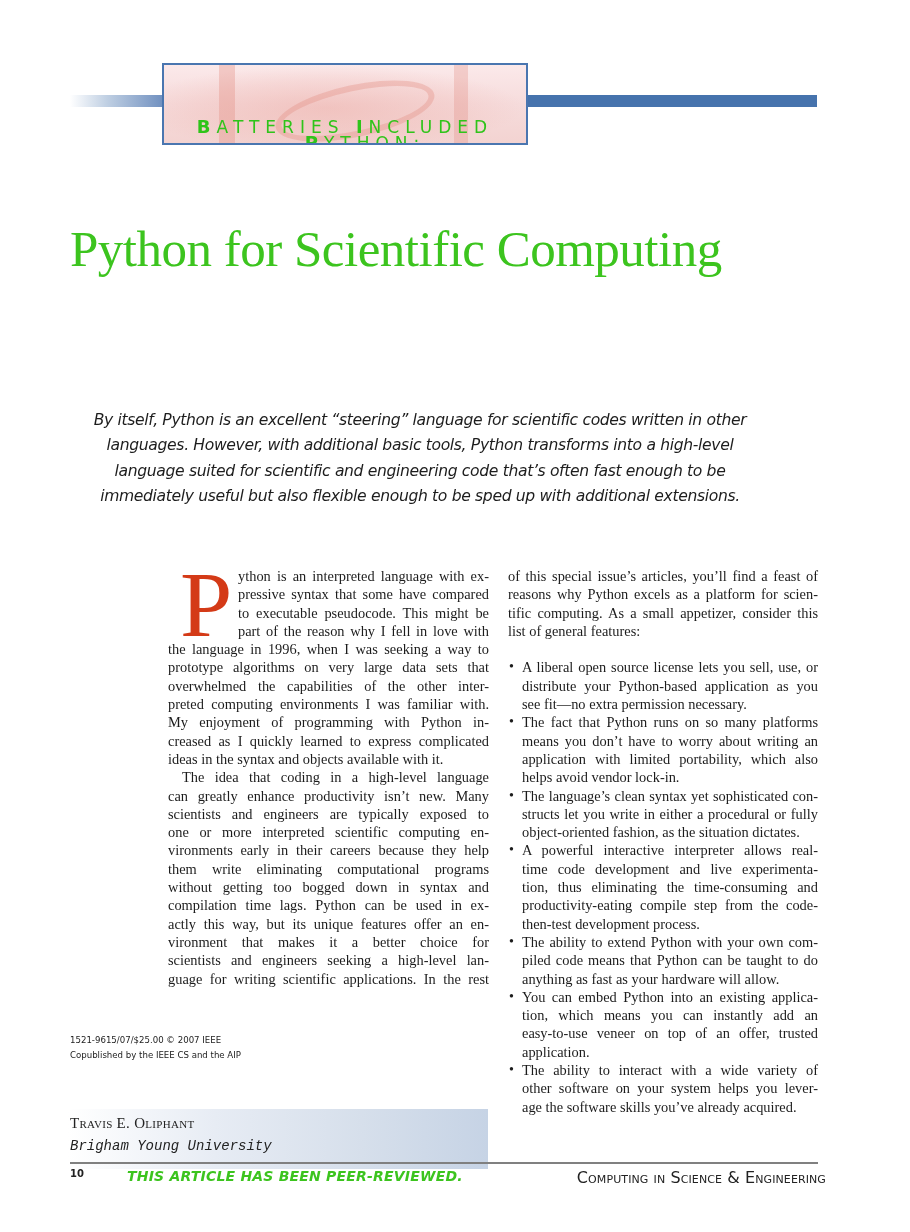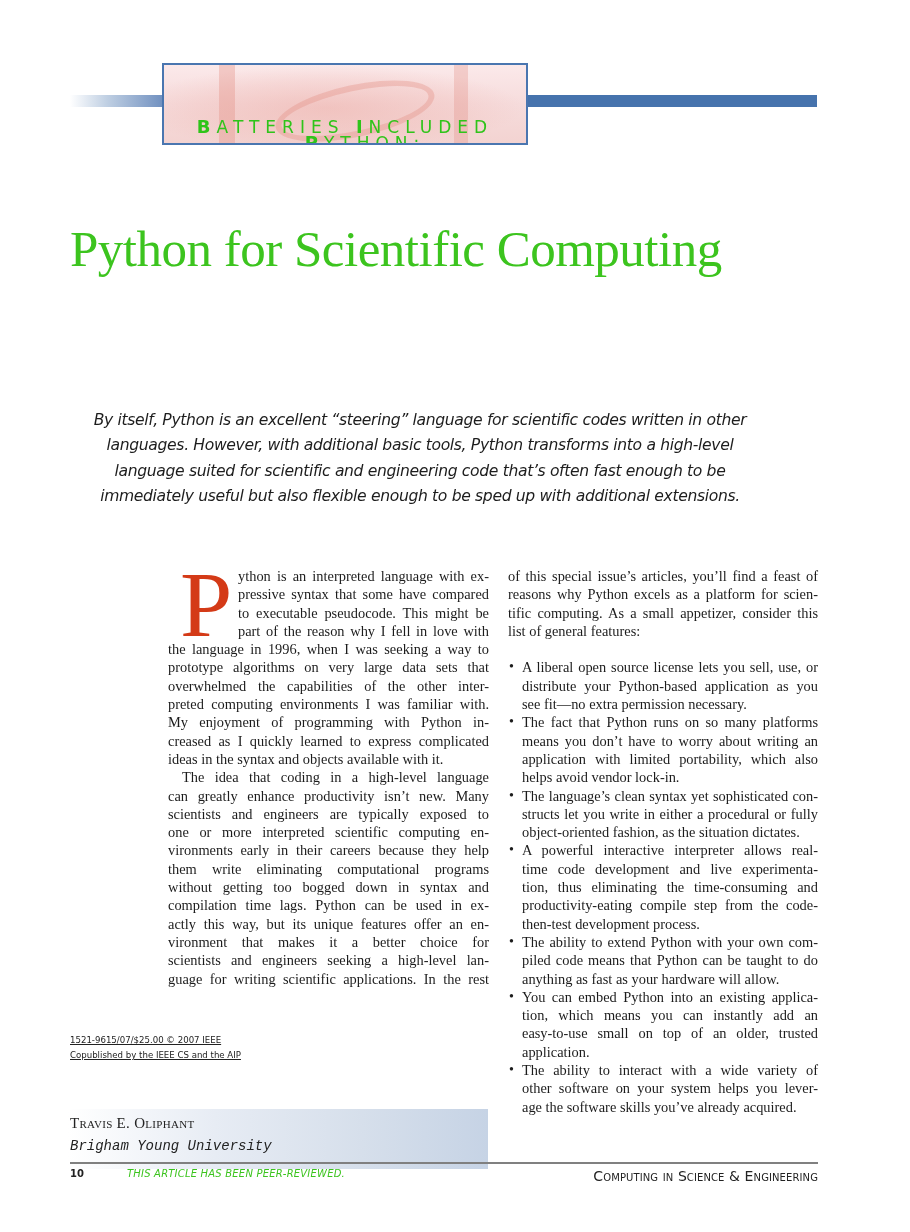--- a/index.html
+++ b/index.html
@@ -41,31 +41,31 @@
     .ln.last { text-align-last: left; }
     .dropcap { position: absolute; left: 12px; top: 2px; font-size: 94px; line-height: 70px; color: #d43a17; font-family: "Liberation Serif", serif; }
     .indent-block .ln { padding-left: 70px; }
     .ln.para-indent { text-indent: 14px; }
 
     .bullets { margin-top: 18.3px; }
     .bullet { position: relative; padding-left: 14px; }
     .bullet .dot { position: absolute; left: 1px; top: 0; font-size: 14px; }
 
     
-    .copyright { position: absolute; left: 70px; top: 1033px; font-family: "DejaVu Sans", sans-serif; font-size: 8.6px; line-height: 15px; color: #222; text-decoration: underline; }
+    .copyright { position: absolute; left: 70px; top: 1033px; font-family: "DejaVu Sans", sans-serif; font-size: 8.6px; line-height: 15px; color: #222; }
     .author-box { position: absolute; left: 68px; top: 1065px; width: 420px; height: 60px;
       background: linear-gradient(to right, #ffffff 0%, #e7ecf4 35%, #d6dfeb 70%, #c6d3e5 100%); margin-top: 44px; }
     .author-name { position: absolute; left: 2px; top: 6px; font-size: 15px; letter-spacing: 0.3px; color: #222; font-variant: small-caps; }
     .author-affil { position: absolute; left: 2px; top: 29px; font-size: 14px; font-style: italic; color: #222; font-family: Liberation Mono, monospace; }
 
     
     .footer-rule { position: absolute; left: 70px; top: 1162px; width: 748px; height: 2px; background: #808080; }
     .page-num { position: absolute; left: 70px; top: 1168px; font-family: "DejaVu Sans", sans-serif; font-weight: bold; font-size: 10px; color: #222; }
-    .peer { position: absolute; left: 127px; top: 1168px; font-family: "DejaVu Sans", sans-serif; font-style: italic; font-weight: normal; font-size: 10px; color: #3cc41e; letter-spacing: 0.2px; }
-    .journal { position: absolute; right: 92px; top: 1168px; font-family: "DejaVu Sans", sans-serif; font-size: 14px; color: #222; font-variant: small-caps; letter-spacing: 0.1px; }
+    .peer { position: absolute; left: 127px; top: 1168px; font-family: "DejaVu Sans", sans-serif; font-style: italic; font-weight: bold; font-size: 14px; color: #3cc41e; letter-spacing: 0.2px; }
+    .journal { position: absolute; right: 84px; top: 1168px; font-family: "DejaVu Sans", sans-serif; font-size: 16px; color: #222; font-variant: small-caps; letter-spacing: 0.1px; }
   </style>
 </head>
 <body>
 
 <div class="band-left"></div>
 <div class="band-right"></div>
 <div class="dept-box">
   <div class="deco1"></div>
   <div class="deco2"></div>
   <div class="deco3"></div>
@@ -148,21 +148,21 @@
     <div class="bullet">
       <span class="dot">•</span>
       <span class="ln">The ability to extend Python with your own com-</span>
       <span class="ln">piled code means that Python can be taught to do</span>
       <span class="ln last">anything as fast as your hardware will allow.</span>
     </div>
     <div class="bullet">
       <span class="dot">•</span>
       <span class="ln">You can embed Python into an existing applica-</span>
       <span class="ln">tion, which means you can instantly add an</span>
-      <span class="ln">easy-to-use small on top of an older, trusted</span>
+      <span class="ln">easy-to-use veneer on top of an offer, trusted</span>
       <span class="ln last">application.</span>
     </div>
     <div class="bullet">
       <span class="dot">•</span>
       <span class="ln">The ability to interact with a wide variety of</span>
       <span class="ln">other software on your system helps you lever-</span>
       <span class="ln last">age the software skills you’ve already acquired.</span>
     </div>
   </div>
 </div>

